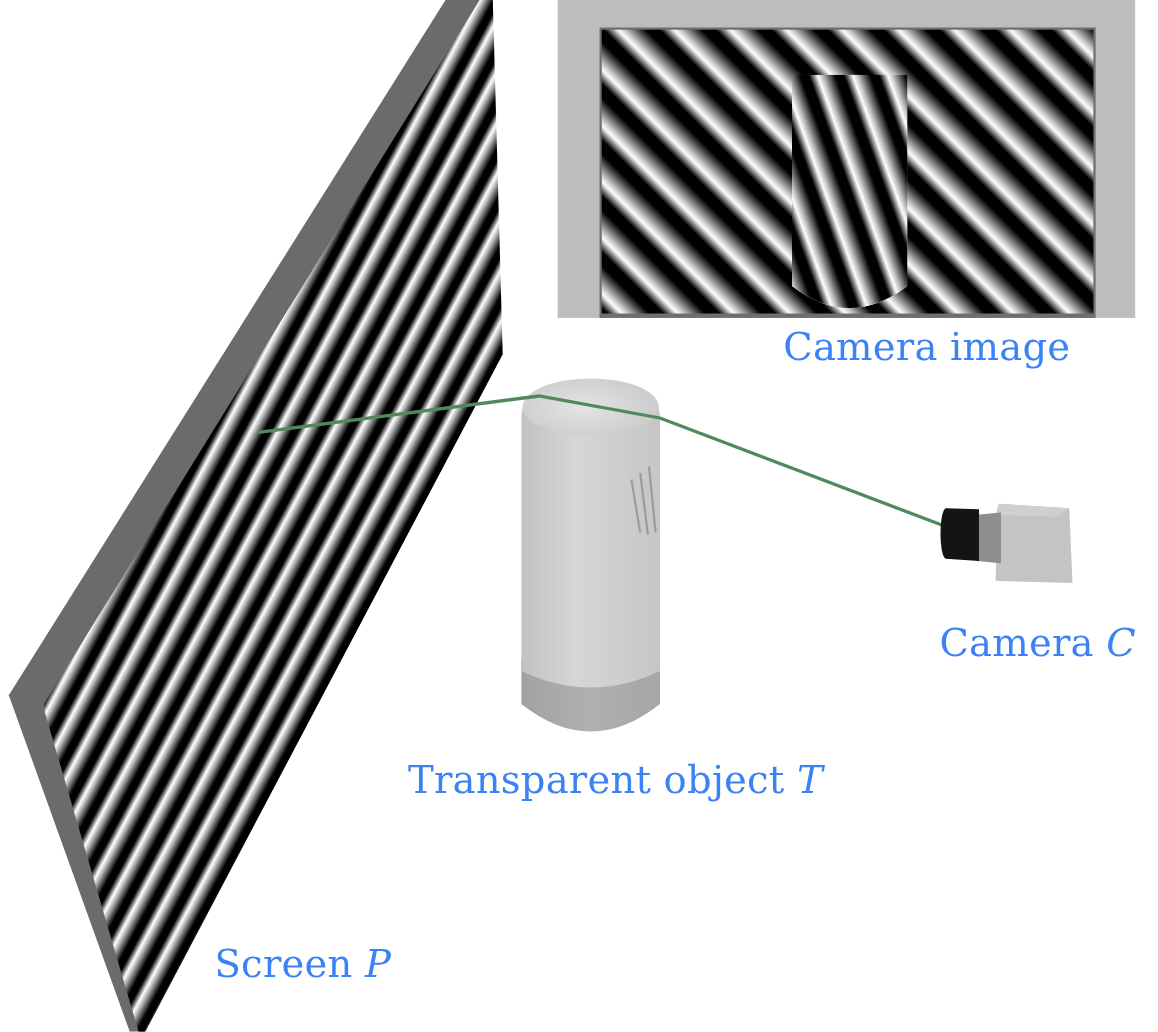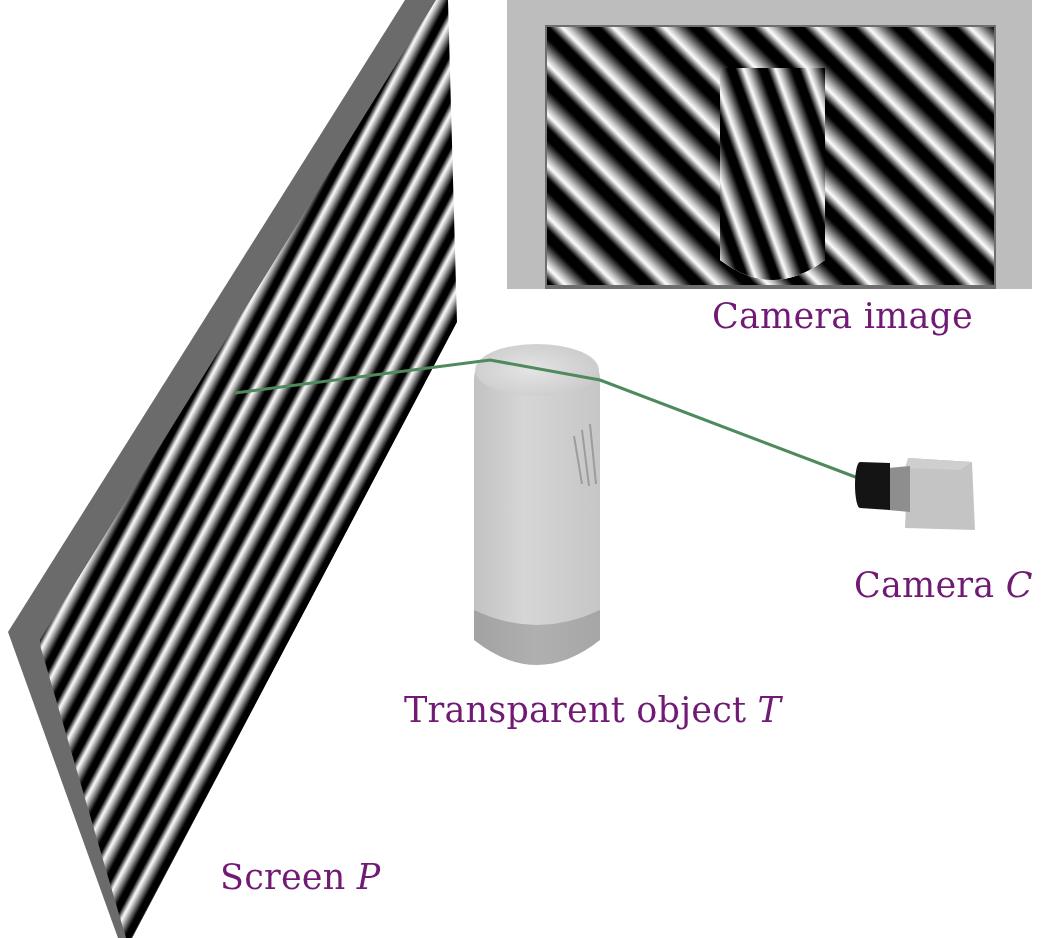--- a/index.html
+++ b/index.html
@@ -1,18 +1,18 @@
 <!DOCTYPE html>
 <html><head>
 <meta charset="utf-8">
 <style>
   html, body { margin:0; padding:0; background:#ffffff; }
   body { width:1053px; height:938px; position:relative; overflow:hidden; font-family:"DejaVu Serif", "Liberation Serif", serif; }
   #scene { position:absolute; left:0; top:0; width:1053px; height:938px; }
-  .label { position:absolute; font-family:"DejaVu Serif", "Liberation Serif", serif; font-size:35px; color:#701a75; white-space:nowrap; letter-spacing:0.2px; }
+  .label { position:absolute; font-family:"DejaVu Serif", "Liberation Serif", serif; font-size:35px; color:#3b82f6; white-space:nowrap; letter-spacing:0.2px; }
   .label .var { font-style:italic; }
 </style>
 </head>
 <body>
 
 <svg id="scene" viewBox="0 0 1053 938" width="1053" height="938" xmlns="http://www.w3.org/2000/svg">
   <defs>
 
     <linearGradient id="stripeGrad" x1="0" y1="0" x2="1" y2="0" spreadMethod="repeat">
       <stop offset="0" stop-color="#000"></stop>
@@ -103,21 +103,21 @@
 
 <div class="label" style="left:712px; top:296px;">
   <span>Camera image</span>
 </div>
 
 <div class="label" style="left:838px; top:565px;margin-left:16px;">
   <span>Camera</span>
   <span class="var">C</span>
 </div>
 
-<div class="label" style="left:404px; top:690px;">
+<div class="label" style="left:371px; top:690px;">
   <span>Transparent object</span>
   <span class="var">T</span>
 </div>
 
-<div class="label" style="left:195px; top:857px;margin-left:25px;">
+<div class="label" style="left:195px; top:857px;">
   <span>Screen</span>
   <span class="var">P</span>
 </div>
 
 </body></html>

